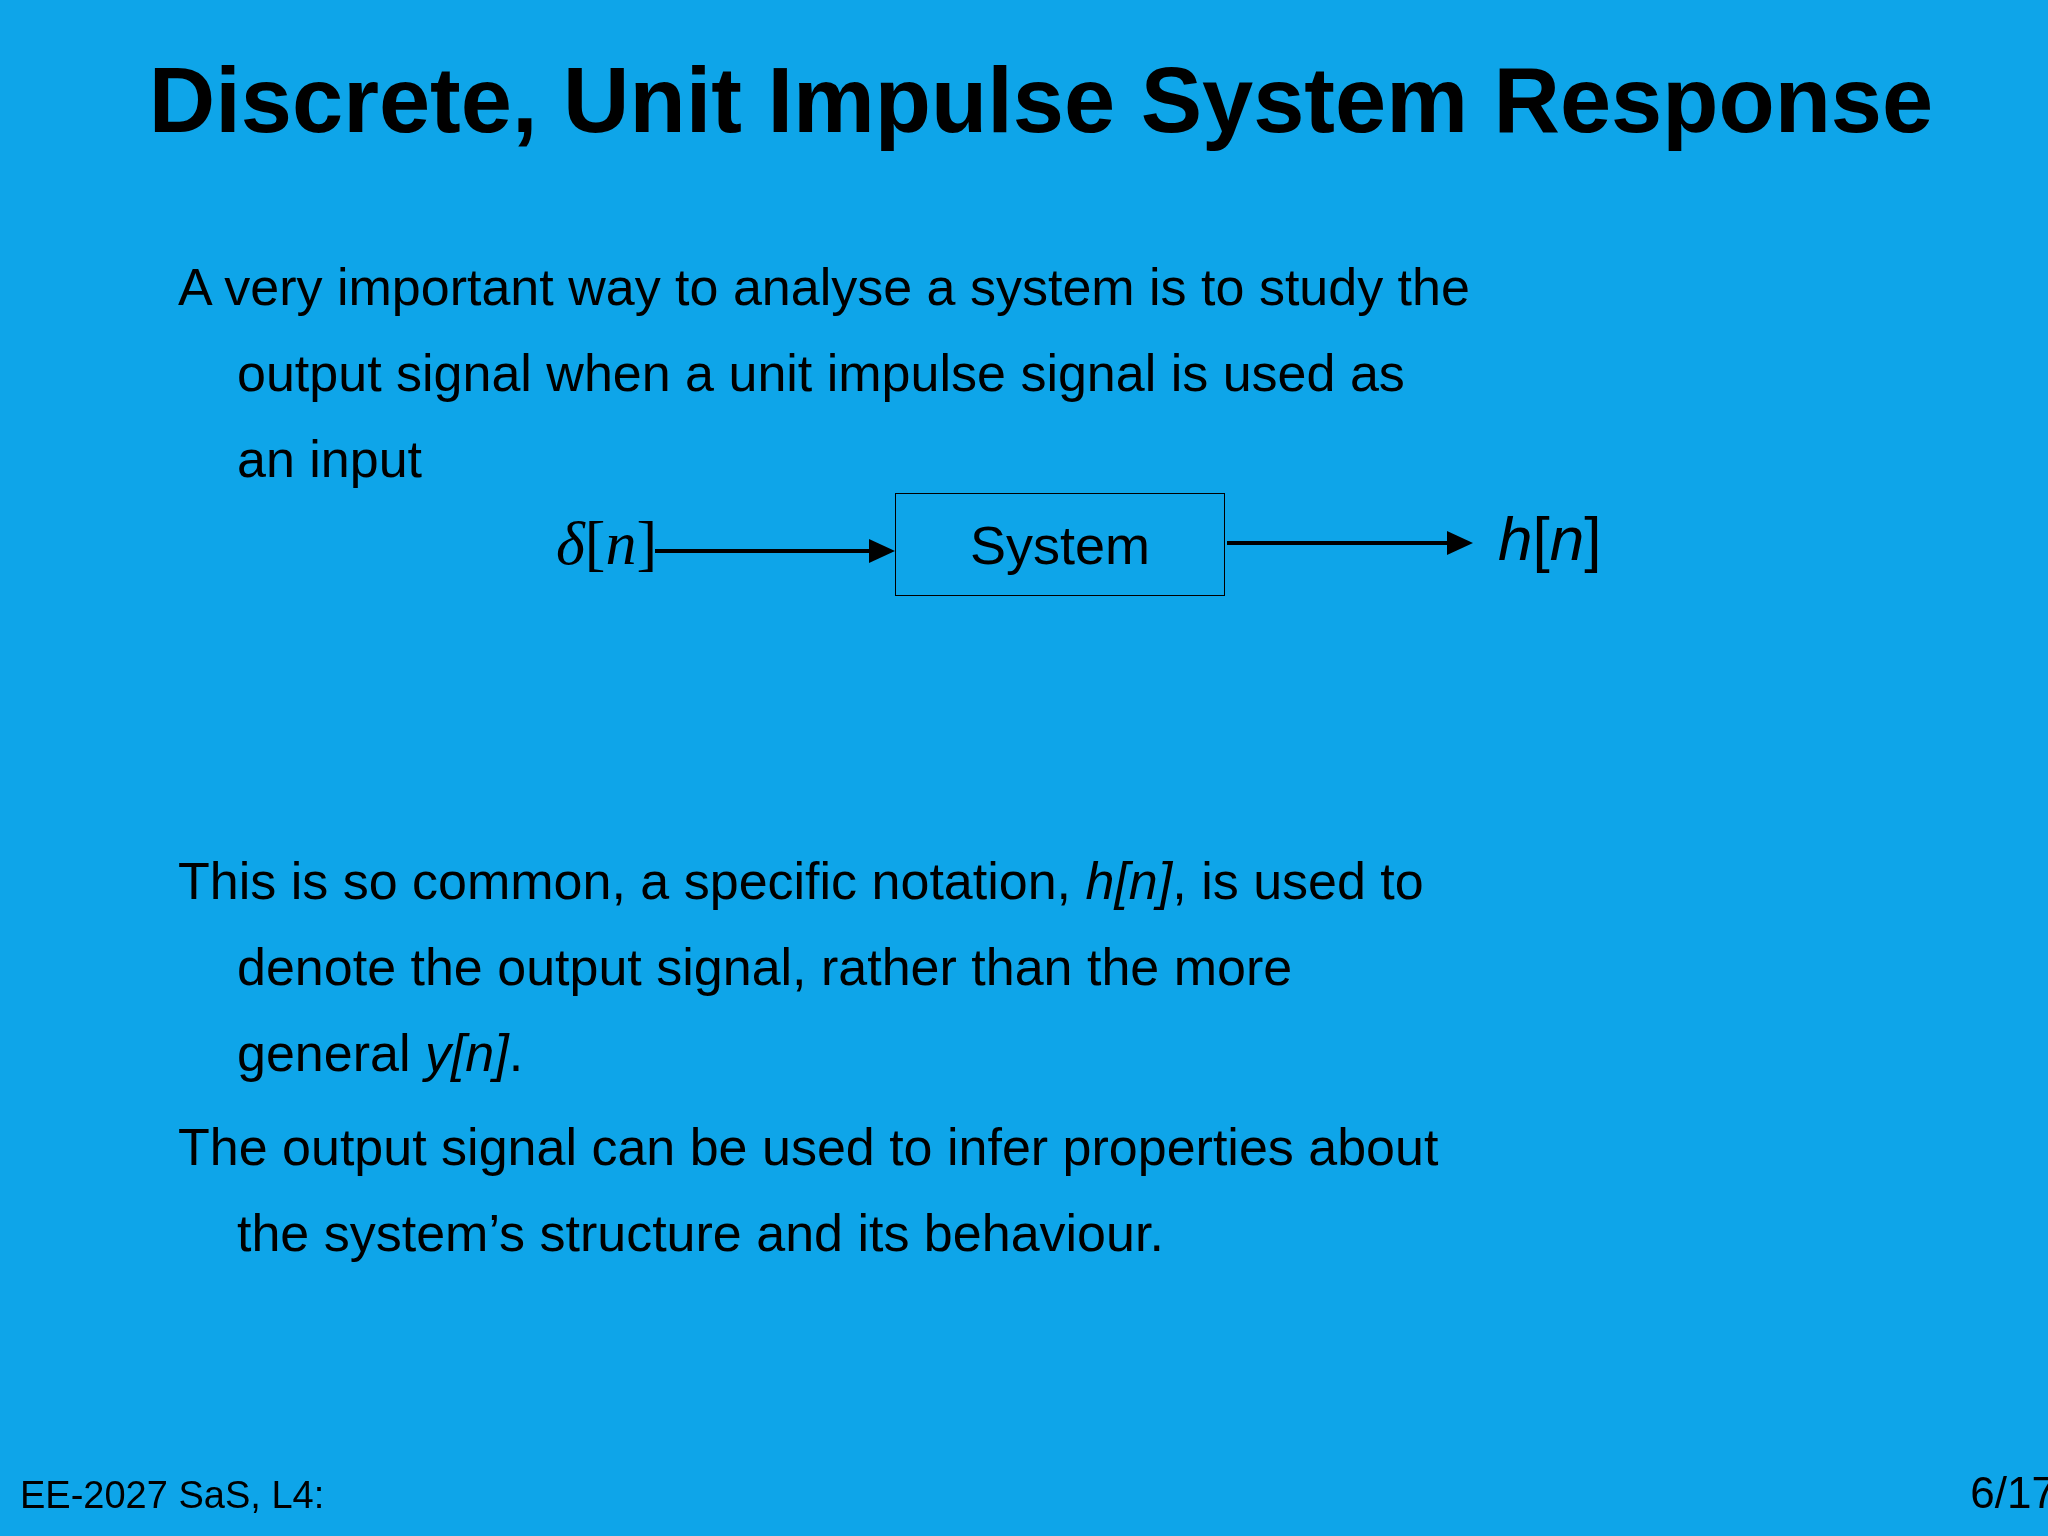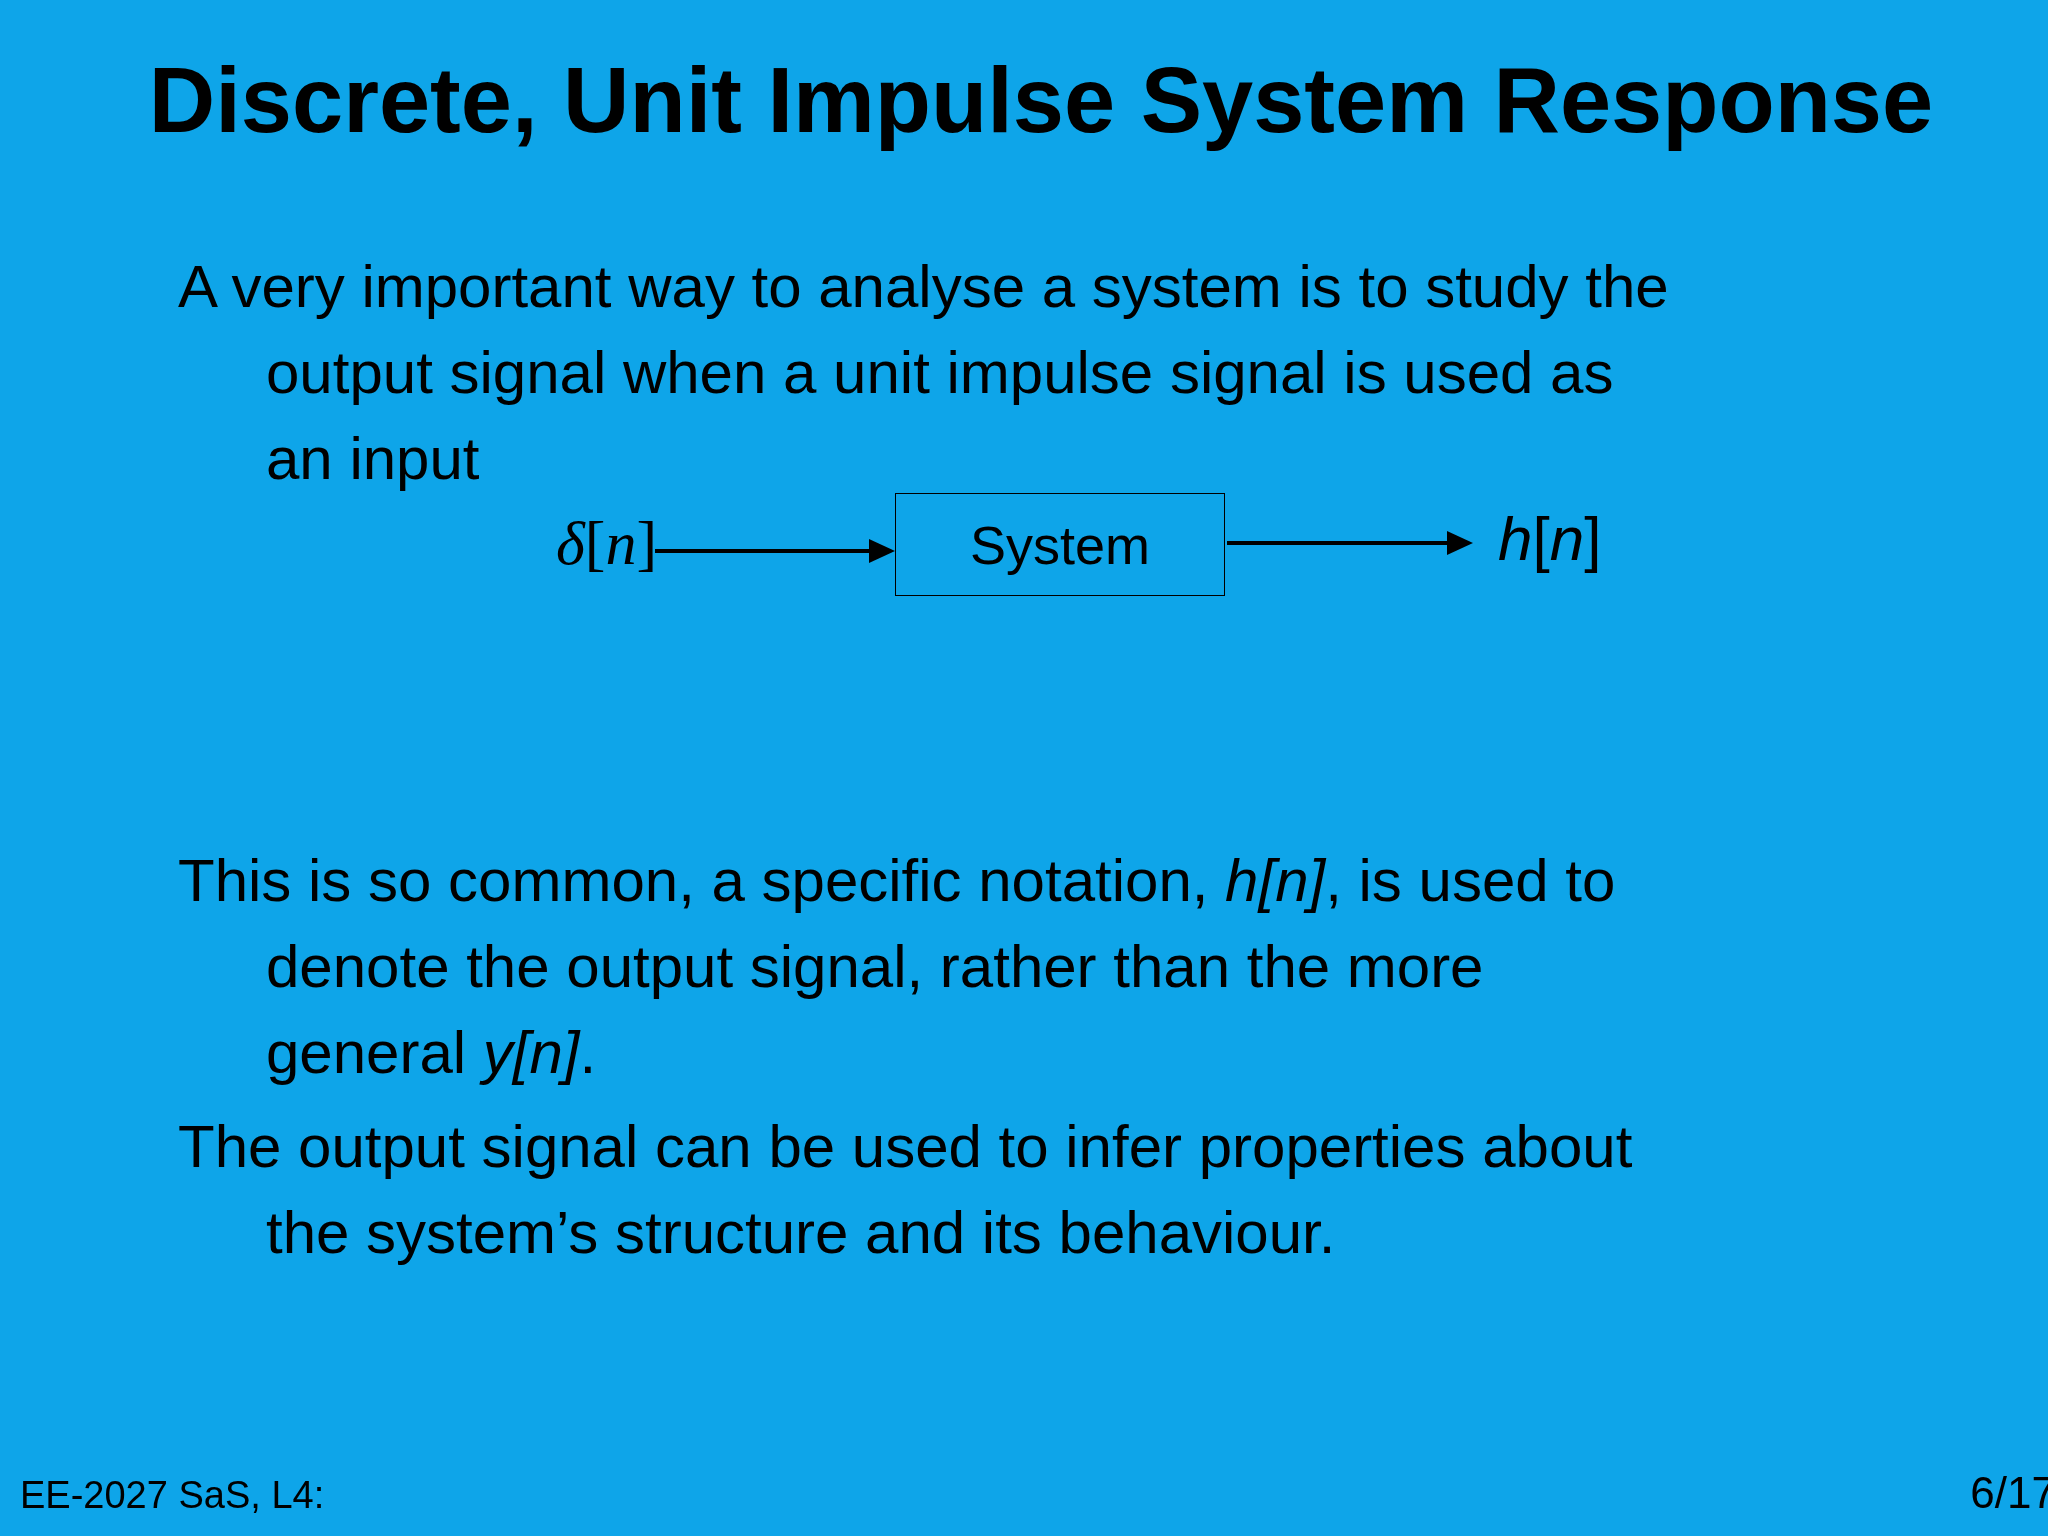--- a/index.html
+++ b/index.html
@@ -13,25 +13,25 @@
     padding-left:34px;
   }
   .title {
     position:absolute; left:0; right:0; top:48px;
     text-align:center;
     font-size:92px; font-weight:bold;
     white-space:nowrap;
   }
   .para {
     position:absolute; left:178px;
-    font-size:60px; line-height:86px;
+    font-size:52px; line-height:86px;
     white-space:nowrap;
   }
   .line { white-space:nowrap; }
-  .line.cont { margin-left:88px; }
+  .line.cont { margin-left:59px; }
   .it { font-style:italic; }
 
   
   .sys-box {
     position:absolute; left:895px; top:493px;
     width:330px; height:103px;
     border:1px solid #000000;
     box-sizing:border-box;
     display:flex; align-items:center; justify-content:center;
     font-size:54px;

